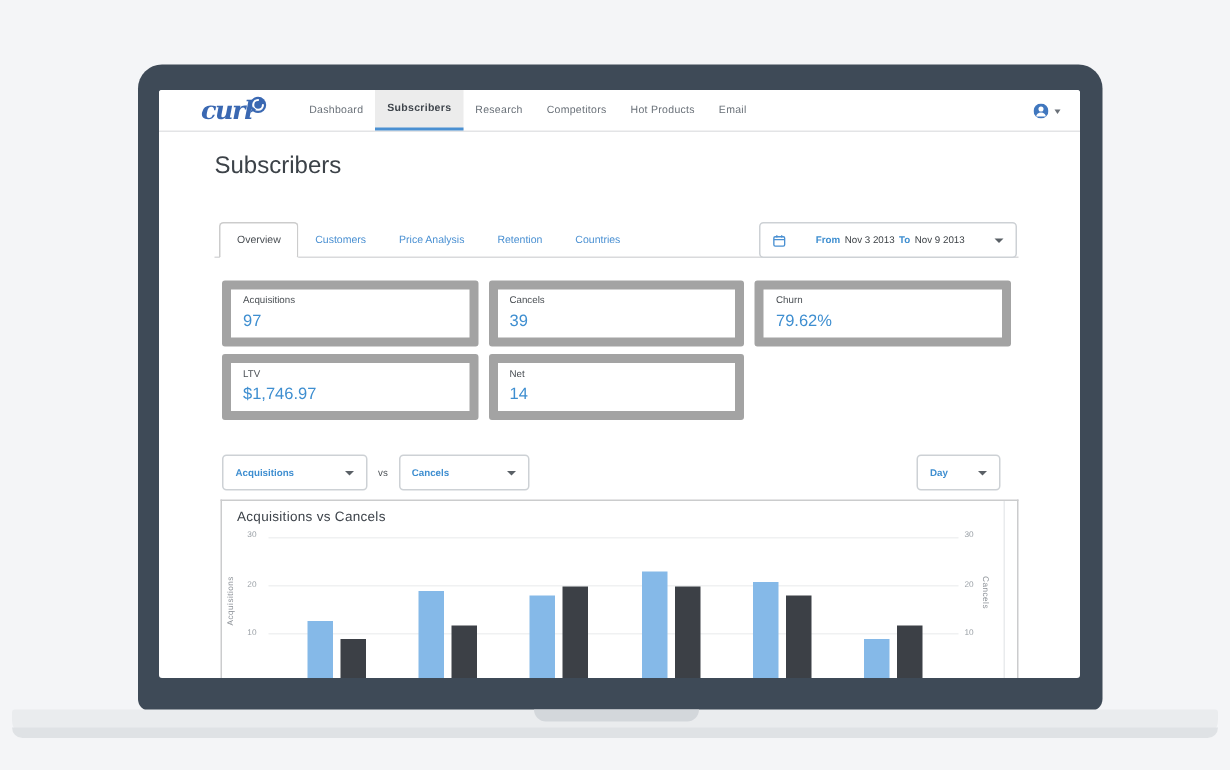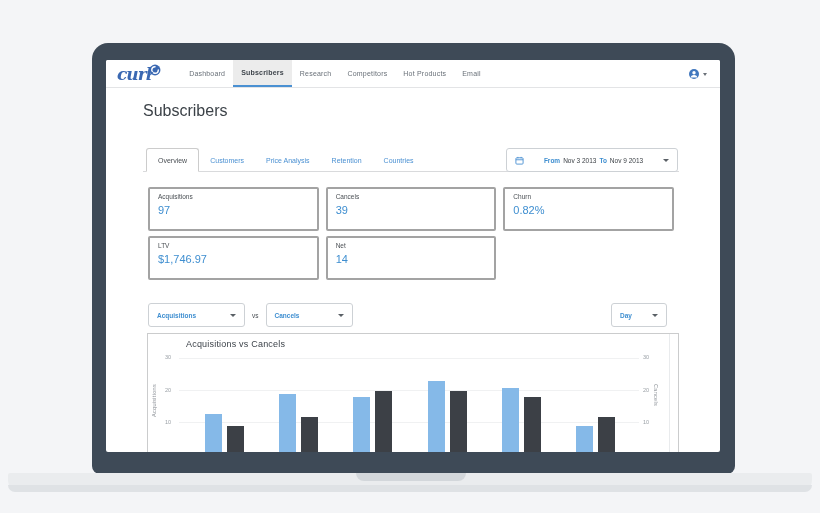--- a/index.html
+++ b/index.html
@@ -32,21 +32,21 @@
     position:absolute; left:14px; top:17px; width:614px; height:392px;
     background:#ffffff; overflow:hidden; border-radius:2px;
   }
 
   
   .navbar {
     position:absolute; left:0; top:0; right:0; height:28px;
     border-bottom:1px solid #e3e4e6; background:#fff;
     display:flex; align-items:stretch;
   }
-  .logo { display:flex; align-items:center; padding-left:11px; }
+  .logo { display:flex; align-items:center; padding-left:28px; }
   .logo-text {
     font-family:"DejaVu Serif", serif; font-style:italic; font-weight:bold;
     font-size:17px; color:#3a68b2; letter-spacing:-1px; line-height:28px;
   }
   .logo-icon { margin-left:-3px; margin-top:-6px; }
   .nav-items { display:flex; margin-left:20px; }
   .nav-item {
     font-size:7px; color:#697078; padding:0 8px; display:flex; align-items:center;
     letter-spacing:.2px; cursor:default;
   }
@@ -90,21 +90,21 @@
     border-left:3px solid transparent; border-right:3px solid transparent;
     border-top:3.5px solid #5a6066;
   }
   .caret.small { border-left-width:2.5px; border-right-width:2.5px; border-top-width:3px; border-top-color:#6a7078; }
 
   .metrics {
     position:absolute; left:5px; top:99px; width:526px;
     display:grid; grid-template-columns:1fr 1fr 1fr; gap:5px 7px;
   }
   .metric-card {
-    height:44px; background:#fff; border:2px solid #a3a3a3; border-radius:2px;
+    height:44px; background:#fff; border:6px solid #a3a3a3; border-radius:2px;
     padding:4px 8px;
   }
   .metric-label { font-size:6.5px; color:#4a4f54; }
   .metric-value { font-size:11px; color:#3e8ed0; margin-top:4px; }
 
   .compare-row { position:absolute; left:5px; top:215px; right:1px; height:24px; display:flex; align-items:center; }
   .dropdown {
     height:24px; background:#fff; border:1px solid #cdd1d5; border-radius:3px;
     display:flex; align-items:center; justify-content:space-between; padding:0 8px;
   }
@@ -113,21 +113,21 @@
   .dd-day { width:56px; position:absolute; right:11px; top:0; }
   .dd-label { font-size:6.5px; font-weight:bold; color:#3e8ed0; }
   .vs-label { font-size:6.5px; color:#4a4f54; margin-left:7px; }
 
   
   .chart-card {
     position:absolute; left:4px; top:245px; right:0; height:119px;
     background:#fff; border:1px solid #cbcccd; border-bottom:none;
     overflow:hidden;
   }
-  .chart-title { position:absolute; left:10px; top:5px; font-size:9px; color:#3d434a; letter-spacing:.2px;margin-left:28px; }
+  .chart-title { position:absolute; left:10px; top:5px; font-size:9px; color:#3d434a; letter-spacing:.2px; }
   .chart-inner-edge { position:absolute; left:521px; top:0; bottom:0; width:1px; background:#e9ebed; }
   .gridline { position:absolute; left:31px; width:460px; height:1px; background:#f0f1f2; }
   .ytick { position:absolute; font-size:5.5px; color:#9aa0a6; width:17px; }
   .ytick.left { left:6px; text-align:right; }
   .ytick.right { left:495px; text-align:left; }
   .axis-title {
     position:absolute; font-size:5.5px; color:#8d9298;
     writing-mode:vertical-rl; letter-spacing:.3px;
   }
   .axis-title.left { left:3px; top:33px; height:50px; transform:rotate(180deg); }
@@ -200,21 +200,21 @@
         <div class="metric-card">
           <div class="metric-label">Acquisitions</div>
           <div class="metric-value">97</div>
         </div>
         <div class="metric-card">
           <div class="metric-label">Cancels</div>
           <div class="metric-value">39</div>
         </div>
         <div class="metric-card">
           <div class="metric-label">Churn</div>
-          <div class="metric-value">0.82%</div>
+          <div class="metric-value">79.62%</div>
         </div>
         <div class="metric-card">
           <div class="metric-label">LTV</div>
           <div class="metric-value">$1,746.97</div>
         </div>
         <div class="metric-card">
           <div class="metric-label">Net</div>
           <div class="metric-value">14</div>
         </div>
       </div>

